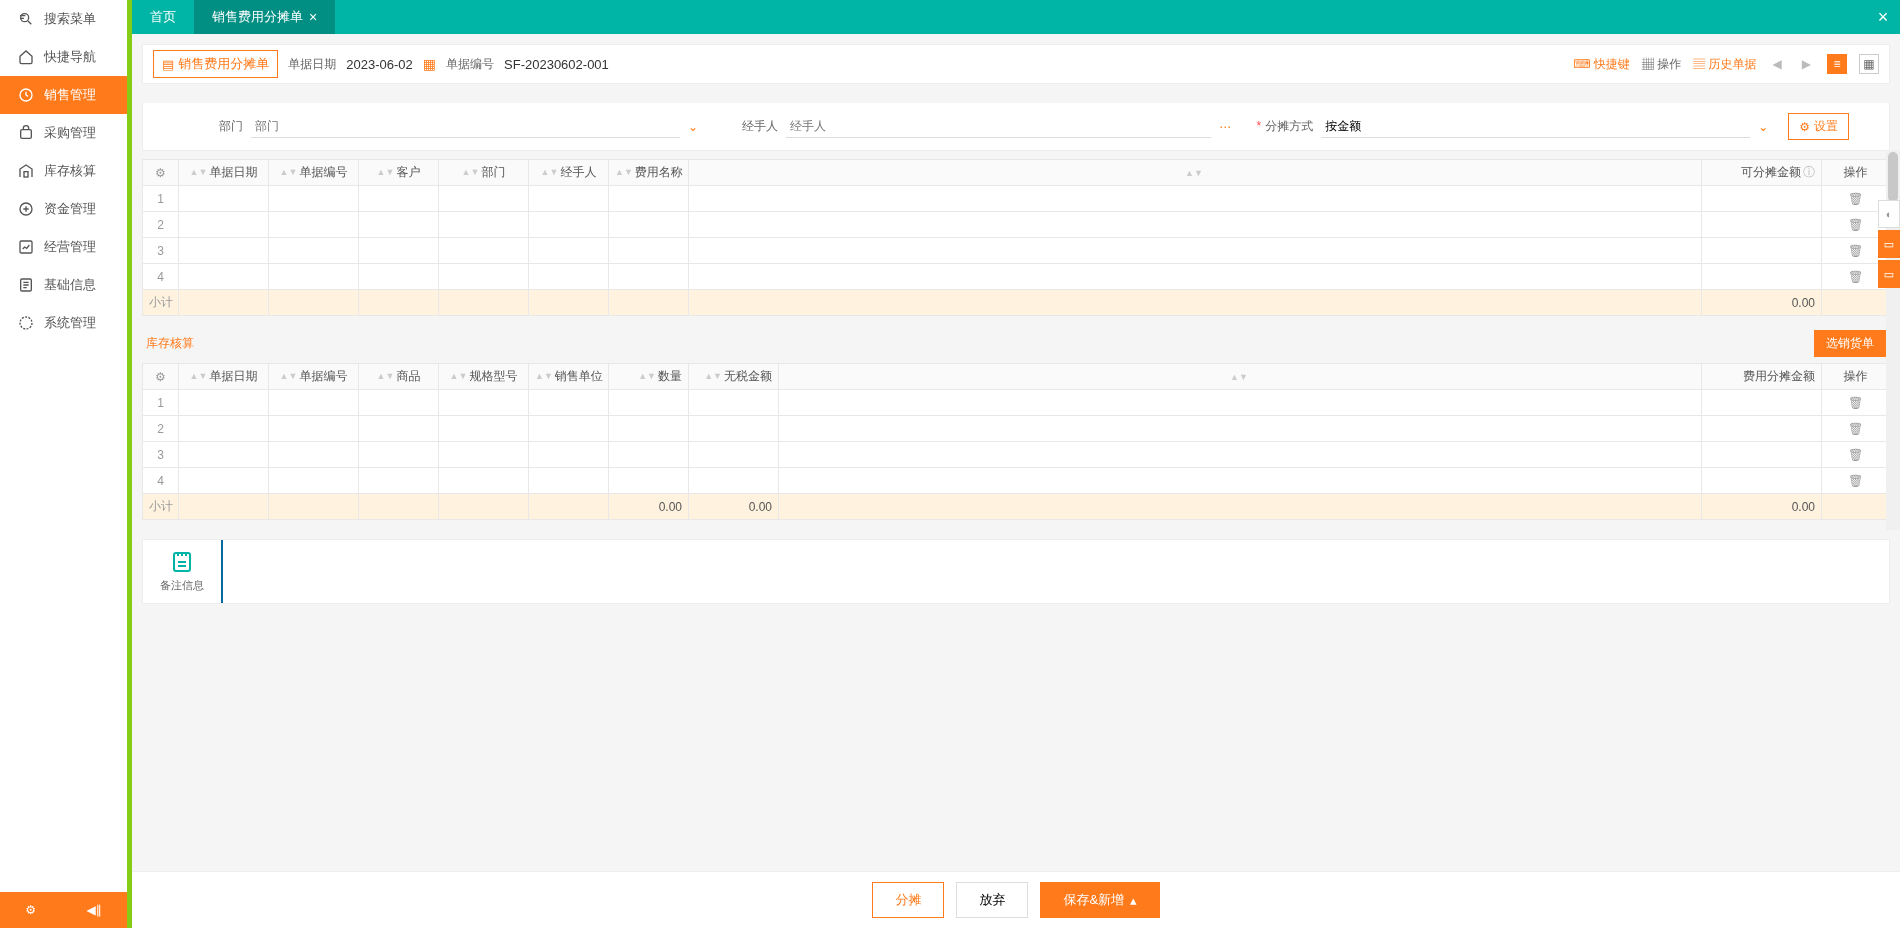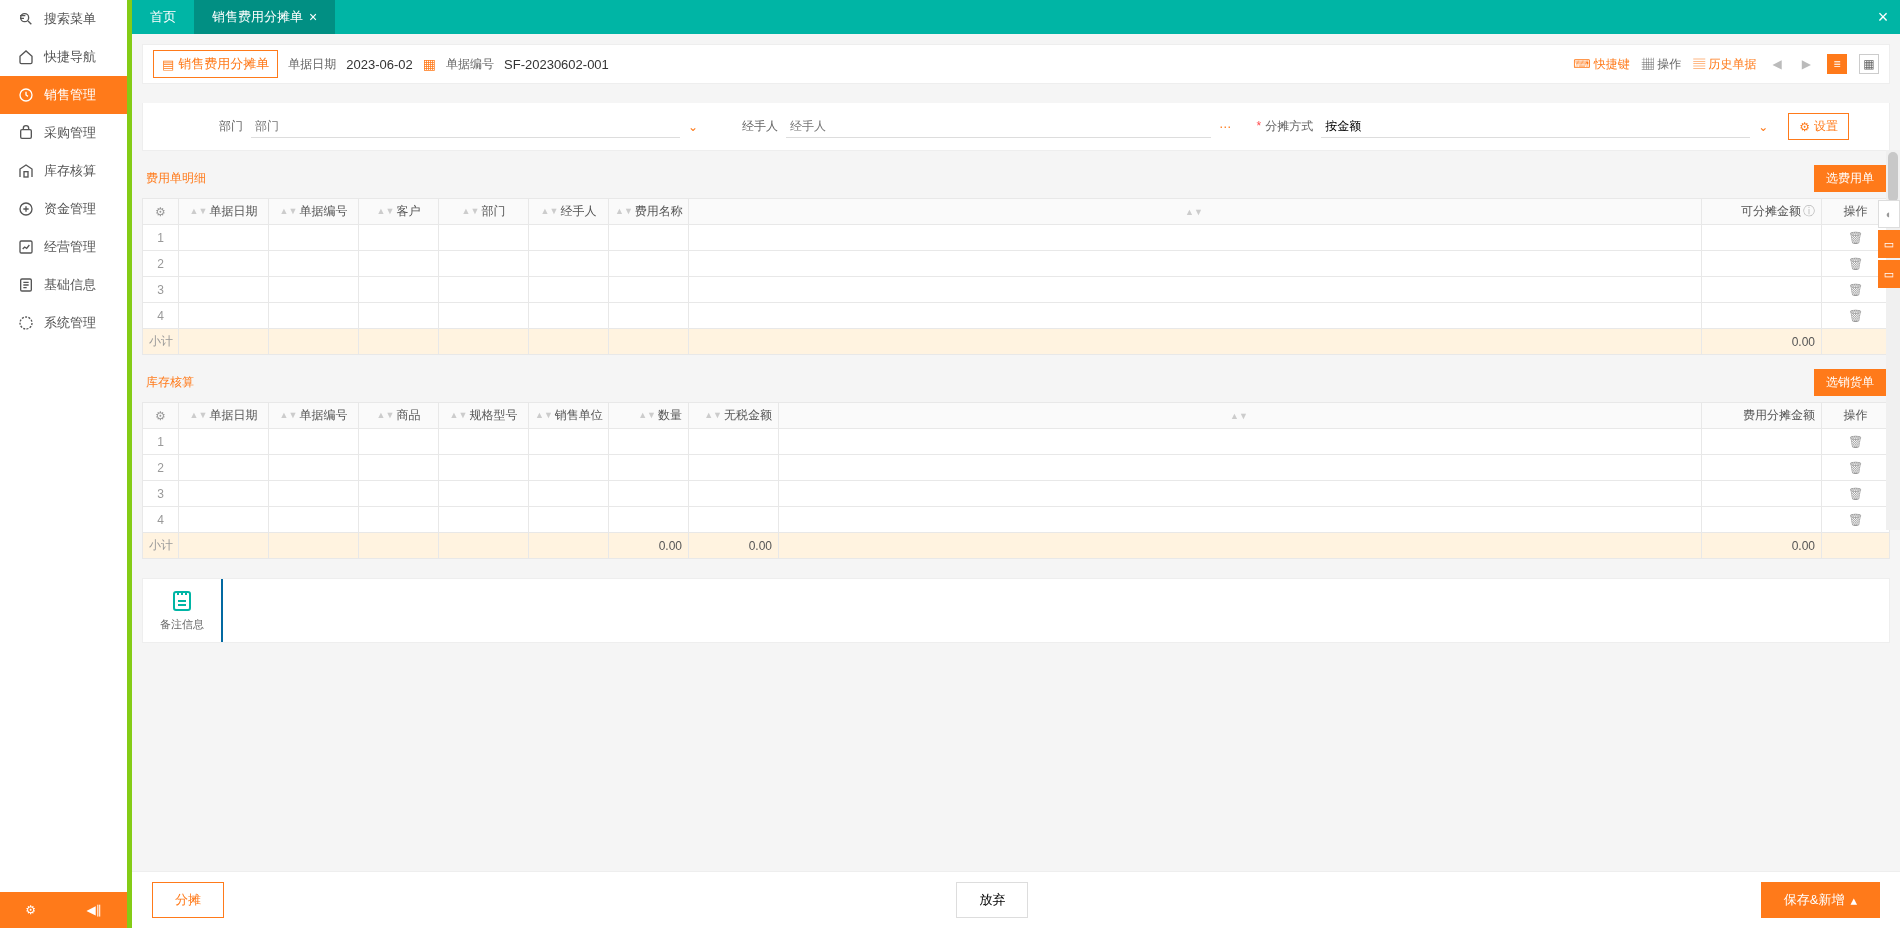--- a/index.html
+++ b/index.html
@@ -57,21 +57,21 @@
 .num{text-align:right}
 .gear{text-align:center;color:#999;width:36px}
 .help{color:#bbb;margin-left:2px}
 
 .remarks{background:#fff;margin:10px;display:flex;border:1px solid #eee}
 .rmk-side{width:80px;display:flex;flex-direction:column;align-items:center;justify-content:center;gap:4px;border-right:2px solid #0369a1;padding:10px}
 .rmk-side svg{width:24px;height:24px;color:#00b5a5}
 .rmk-side span{font-size:11px;color:#666}
 .remarks textarea{flex:1;border:none;resize:none;padding:14px;outline:none;font-size:12px;height:60px}
 
-.footer{margin-top:auto;background:#fff;border-top:1px solid #eee;display:flex;justify-content:space-between;align-items:center;gap:12px;padding:10px 20px}
+.footer{margin-top:auto;background:#fff;border-top:1px solid #eee;display:flex;justify-content:center;align-items:center;gap:12px;padding:10px 20px}
 .fbtn{padding:8px 22px;font-size:13px;cursor:pointer;border:1px solid #ddd;background:#fff}
 .fbtn.orange-out{border-color:#ff7a1a;color:#ff7a1a}
 .fbtn.orange{background:#ff7a1a;border-color:#ff7a1a;color:#fff;display:flex;align-items:center;gap:6px}
 
 .rdock{position:absolute;right:0;top:200px;display:flex;flex-direction:column}
 .rdock div{width:22px;height:28px;background:#ff7a1a;margin-bottom:2px;display:flex;align-items:center;justify-content:center;color:#fff;font-size:11px;cursor:pointer}
 .rdock div.gray{background:#fff;border:1px solid #ddd;color:#999}
 .scroll-stub{position:absolute;right:0;top:150px;width:14px;height:380px;background:#f0f0f0}
 .scroll-stub .thumb{width:10px;margin:2px auto;height:50px;background:#c8c8c8;border-radius:5px}
 </style>
@@ -199,24 +199,20 @@
           <input value="按金额" style="">
           <span class="drop">⌄</span>
         </div>
         <button class="settings-btn">
             <span>⚙</span>
             <span>设置</span>
           </button>
       </div>
 
       <div class="sect">
-        <div class="sect-hd">
-          <span class="ttl">费用单明细</span>
-          <button class="btn">选费用单</button>
-        </div>
         <table>
           <colgroup>
               <col style="width:36px">
               <col style="width:90px">
               <col style="width:90px">
               <col style="width:80px">
               <col style="width:90px">
               <col style="width:80px">
               <col style="width:80px">
               <col>

